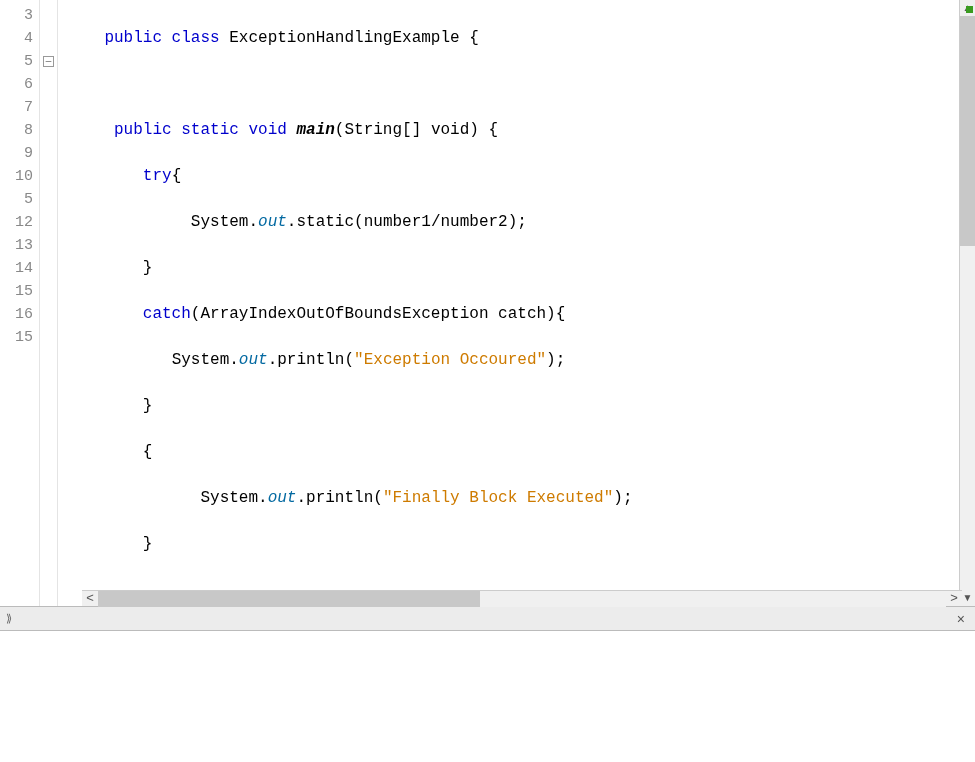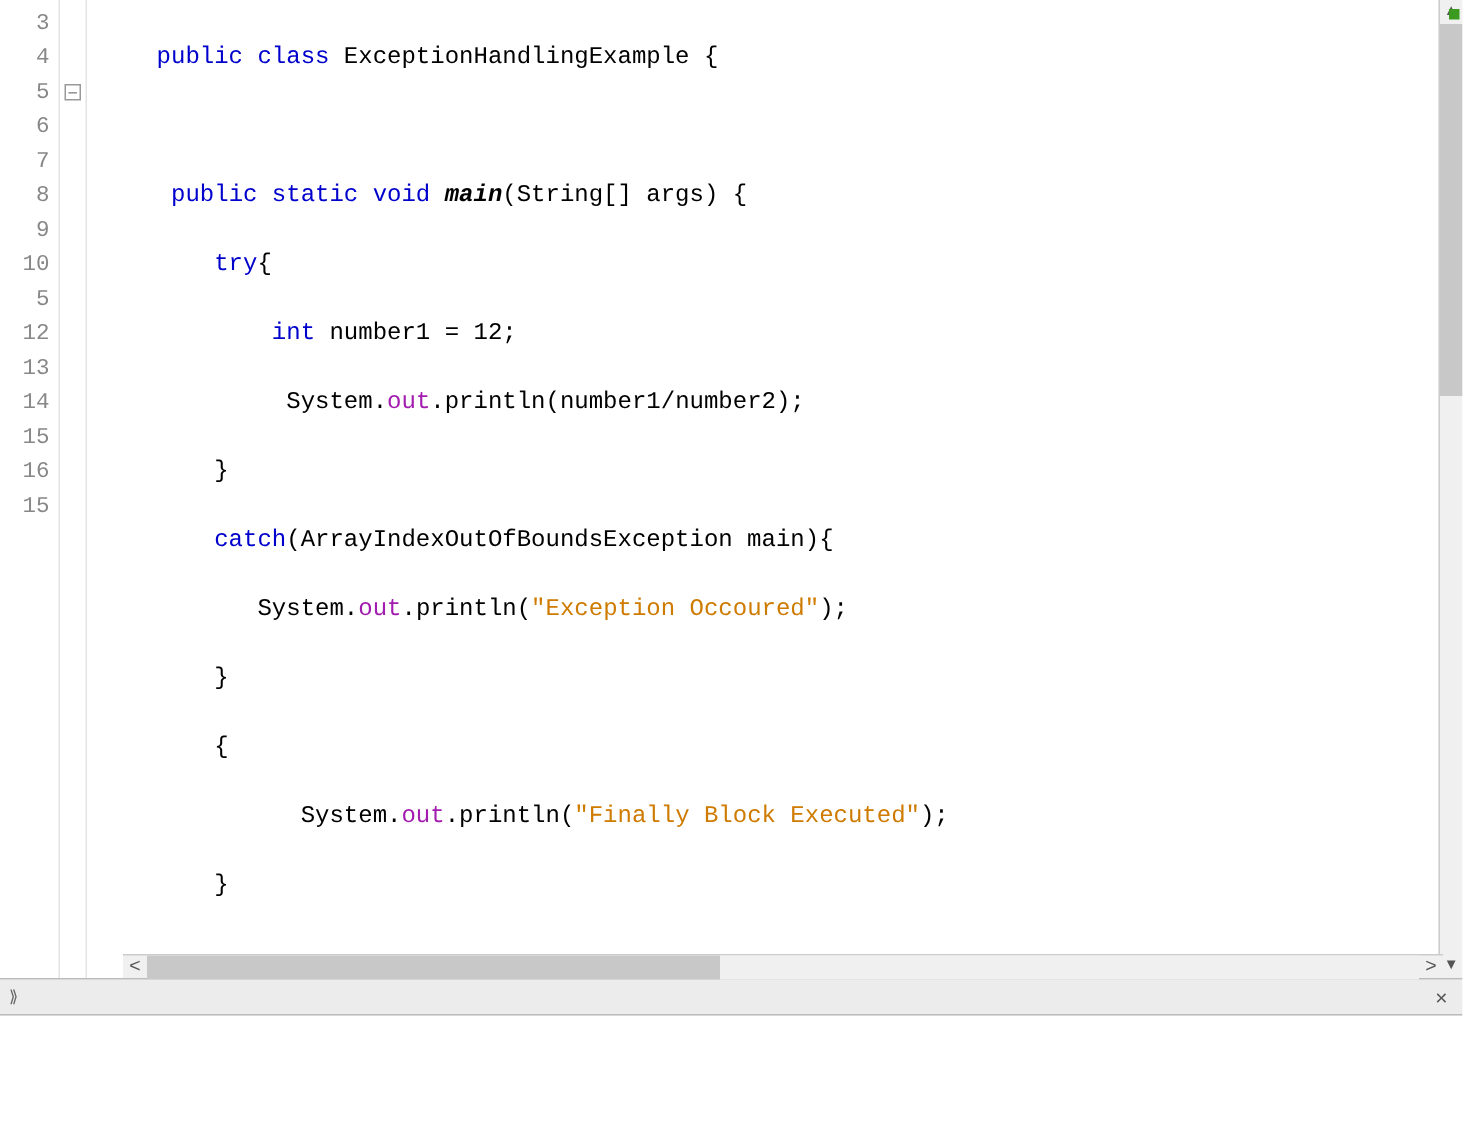--- a/index.html
+++ b/index.html
@@ -3,21 +3,21 @@
 <meta charset="utf-8">
 <style>
 * { margin:0; padding:0; box-sizing:border-box; }
 body { font-family:"Segoe UI",Tahoma,sans-serif; font-size:13px; background:#fff; width:975px; height:762px; overflow:hidden; display:flex; flex-direction:column; }
 .editor { flex:0 0 390px; position:relative; border-bottom:1px solid #bbb; display:flex; }
 .gutter { width:40px; background:#fff; border-right:1px solid #e4e4e4; text-align:right; color:#888; font-family:Consolas,"Courier New",monospace; font-size:15px; line-height:23px; padding:4px 6px 4px 0; }
 .fold-col { width:18px; background:#fff; border-right:1px solid #e4e4e4; padding-top:4px; line-height:23px; text-align:center; color:#888; font-family:monospace; }
 .fold-mark { font-size:11px; border:1px solid #999; width:11px; height:11px; margin:6px auto 0; line-height:9px; cursor:pointer; }
 .code { flex:1; font-family:Consolas,"Courier New",monospace; font-size:16px; line-height:23px; padding:4px 0 4px 8px; white-space:pre; overflow:hidden; color:#000; }
 .kw { color:#0000cc; }
-.field { color:#a21caf; }
+.field { color:#0369a1; font-style:italic; }
 .str { color:#ce7b00; }
 .mname { font-style:italic;margin-top:36px; }
 .bold { font-weight:bold; }
 .hscroll { position:absolute; bottom:0; left:82px; right:13px; height:16px; background:#f0f0f0; border-top:1px solid #ccc; display:flex; align-items:center; }
 .hscroll .ar { width:16px; height:16px; text-align:center; line-height:14px; color:#555; cursor:pointer; }
 .hscroll .track { flex:1; height:16px; background:#f0f0f0; position:relative; }
 .hscroll .thumb { position:absolute; left:0; width:45%; height:100%; background:#c8c8c8; }
 .vscroll { width:16px; background:#f0f0f0; border-left:1px solid #ccc; position:relative; }
 .vscroll .ar { height:16px; text-align:center; line-height:16px; color:#555; cursor:pointer; font-size:10px; }
 .vscroll .track { position:absolute; top:16px; bottom:16px; left:0; right:0; }
@@ -50,26 +50,25 @@
     <div>15</div>
   </div>
   <div class="fold-col">
     <div style="height:23px"></div>
     <div style="height:23px"></div>
     <div class="fold-mark">−</div>
   </div>
   <div class="code">
 <div>    <span class="kw">public class</span> <span>ExceptionHandlingExample {</span></div>
 <div> </div>
-<div>     <span class="kw">public static void</span> <span class="mname bold">main</span><span>(String[] args) {</span></div>
+<div>     <span class="kw">public static void</span> <span class="mname bold">main</span><span>(String[] void) {</span></div>
 <div>        <span class="kw">try</span><span>{</span></div>
-<div>            <span class="kw">int</span><span> number1 = 12;</span></div>
-<div>             <span>System.</span><span class="field">out</span><span>.println(number1/number2);</span></div>
+<div>             <span>System.</span><span class="field">out</span><span>.static(number1/number2);</span></div>
 <div>        <span>}</span></div>
-<div>        <span class="kw">catch</span><span>(ArrayIndexOutOfBoundsException main){</span></div>
+<div>        <span class="kw">catch</span><span>(ArrayIndexOutOfBoundsException catch){</span></div>
 <div>           <span>System.</span><span class="field">out</span><span>.println(</span><span class="str">"Exception Occoured"</span><span>);</span></div>
 <div>        <span>}</span></div>
 <div>        <span>{</span></div>
 <div>              <span>System.</span><span class="field">out</span><span>.println(</span><span class="str">"Finally Block Executed"</span><span>);</span></div>
 <div>        <span>}</span></div>
   </div>
   <div class="vscroll">
     <div class="ar">▲</div>
     <div class="track">
         <div class="thumb"></div>

